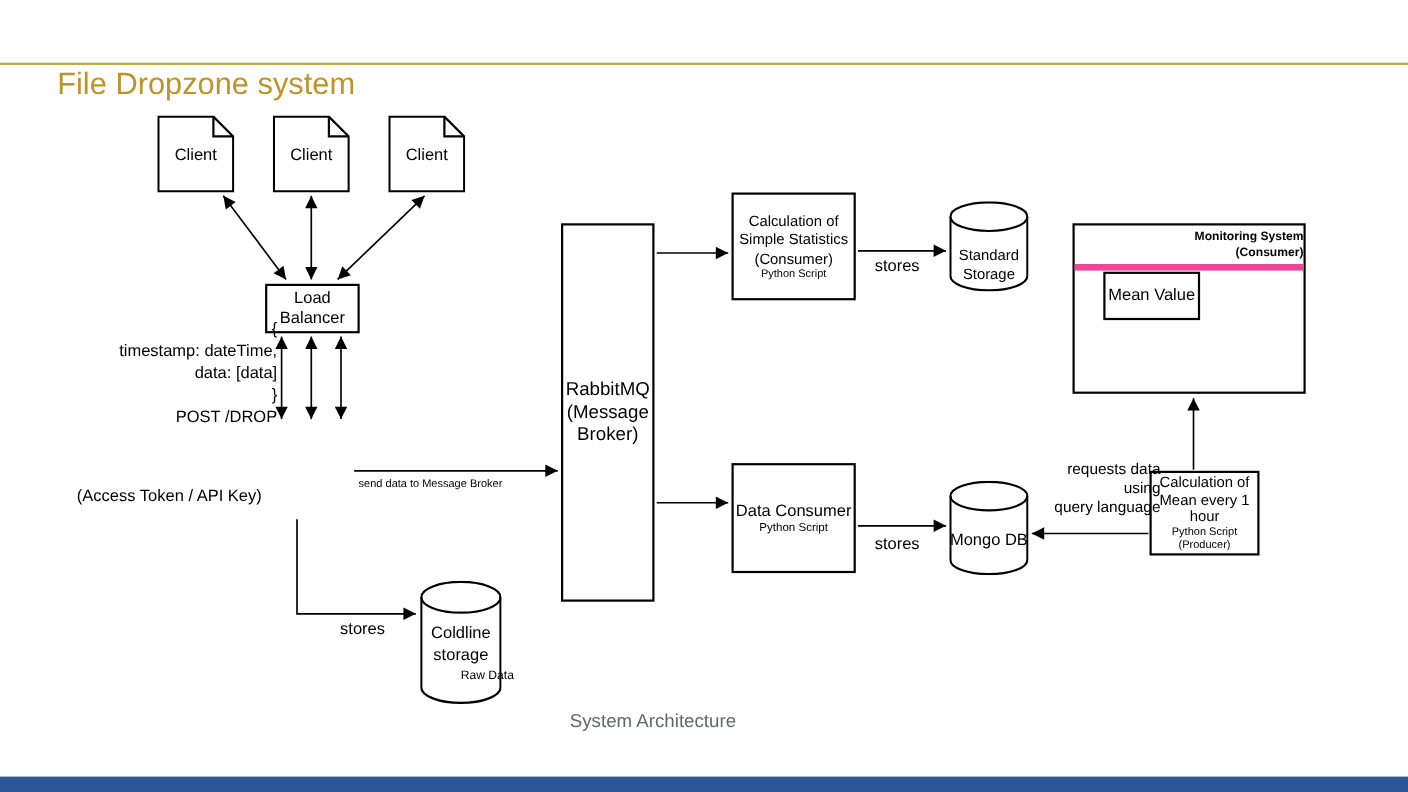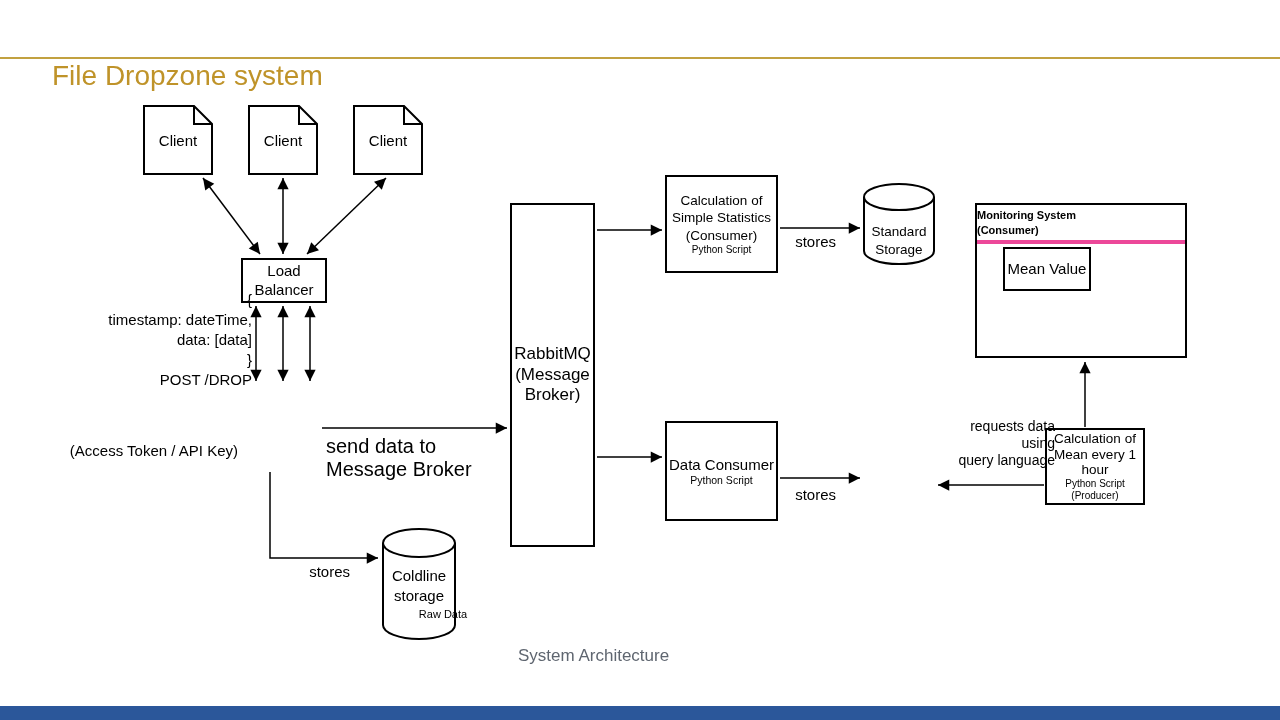--- a/index.html
+++ b/index.html
@@ -20,22 +20,22 @@
   .note svg{position:absolute;left:0;top:0;}
   .note-label{position:absolute;left:0;top:0;width:100%;height:100%;display:flex;
               align-items:center;justify-content:center;font-size:15px;}
 
   .cyl{position:absolute;}
   .cyl svg{position:absolute;left:0;top:0;}
   .cyl .cyl-label{position:absolute;left:0;width:100%;text-align:center;
                   white-space:pre-line;line-height:1.3;}
   .cyl .cyl-sub{position:absolute;left:0;width:100%;text-align:center;font-size:11px;margin-left:24px;}
 
-  .monitor-header{width:100%;border-bottom:4px solid #ec4899;box-sizing:border-box;
-                  font-size:11px;font-weight:bold;line-height:1.35;text-align:left;
+  .monitor-header{width:100%;border-bottom:6px solid #ec4899;box-sizing:border-box;
+                  font-size:11px;font-weight:bold;line-height:1.35;text-align:right;
                   padding:3px 0 2px 0;white-space:pre-line;}
   .mean-box{position:absolute;left:26px;top:42px;width:88px;height:44px;border:2px solid #000;
             box-sizing:border-box;display:flex;align-items:center;justify-content:center;
             font-size:15px;background:#fff;}
 
   .ann{position:absolute;white-space:pre-line;text-align:right;}
   .arrows{position:absolute;left:0;top:0;}
 </style>
 </head>
 <body>
@@ -135,40 +135,47 @@
 
   <div class="cyl" style="left:863px;top:183px;width:72px;height:82px;">
     <svg width="72" height="82">
       <path d="M1,14 a35,13 0 0 1 70,0 v54 a35,13 0 0 1 -70,0 z" fill="#fff" stroke="#000" stroke-width="2"></path>
       <path d="M1,14 a35,13 0 0 0 70,0" fill="none" stroke="#000" stroke-width="2"></path>
     </svg>
     <div class="cyl-label" style="top:40px;font-size:13.5px;">Standard
 Storage</div>
   </div>
 
+  <div class="cyl" style="left:863px;top:437px;width:72px;height:86px;">
+    <svg width="72" height="86">
+      <path d="M1,14 a35,13 0 0 1 70,0 v58 a35,13 0 0 1 -70,0 z" fill="#fff" stroke="#000" stroke-width="2"></path>
+      <path d="M1,14 a35,13 0 0 0 70,0" fill="none" stroke="#000" stroke-width="2"></path>
+    </svg>
+    <div class="cyl-label" style="top:44px;font-size:15px;">Mongo DB</div>
+  </div>
 
   <div class="cyl" style="left:382px;top:528px;width:74px;height:112px;">
     <svg width="74" height="112">
       <path d="M1,15 a36,14 0 0 1 72,0 v82 a36,14 0 0 1 -72,0 z" fill="#fff" stroke="#000" stroke-width="2"></path>
       <path d="M1,15 a36,14 0 0 0 72,0" fill="none" stroke="#000" stroke-width="2"></path>
     </svg>
     <div class="cyl-label" style="top:38px;font-size:15px;">Coldline
 storage</div>
     <div class="cyl-sub" style="top:80px;">Raw Data</div>
   </div>
 
   <div class="ann" style="left:52px;top:290px;width:200px;font-size:15px;line-height:20px;">{
 timestamp: dateTime,
 data: [data]
 }
 POST /DROP</div>
 
   <div class="ann" style="left:66px;top:442px;width:172px;font-size:15px;">(Access Token / API Key)</div>
 
-  <div class="ann" style="left:326px;top:435px;width:186px;font-size:20px;text-align:left;">send data to Message Broker</div>
+  <div class="ann" style="left:326px;top:435px;width:186px;font-size:10px;text-align:left;">send data to Message Broker</div>
 
   <div class="ann" style="left:790px;top:233px;width:46px;font-size:15px;">stores</div>
 
   <div class="ann" style="left:790px;top:486px;width:46px;font-size:15px;">stores</div>
 
   <div class="ann" style="left:304px;top:563px;width:46px;font-size:15px;">stores</div>
 
   <div class="ann" style="left:935px;top:418px;width:120px;font-size:14px;line-height:17px;">requests data
 using
 query language</div>

